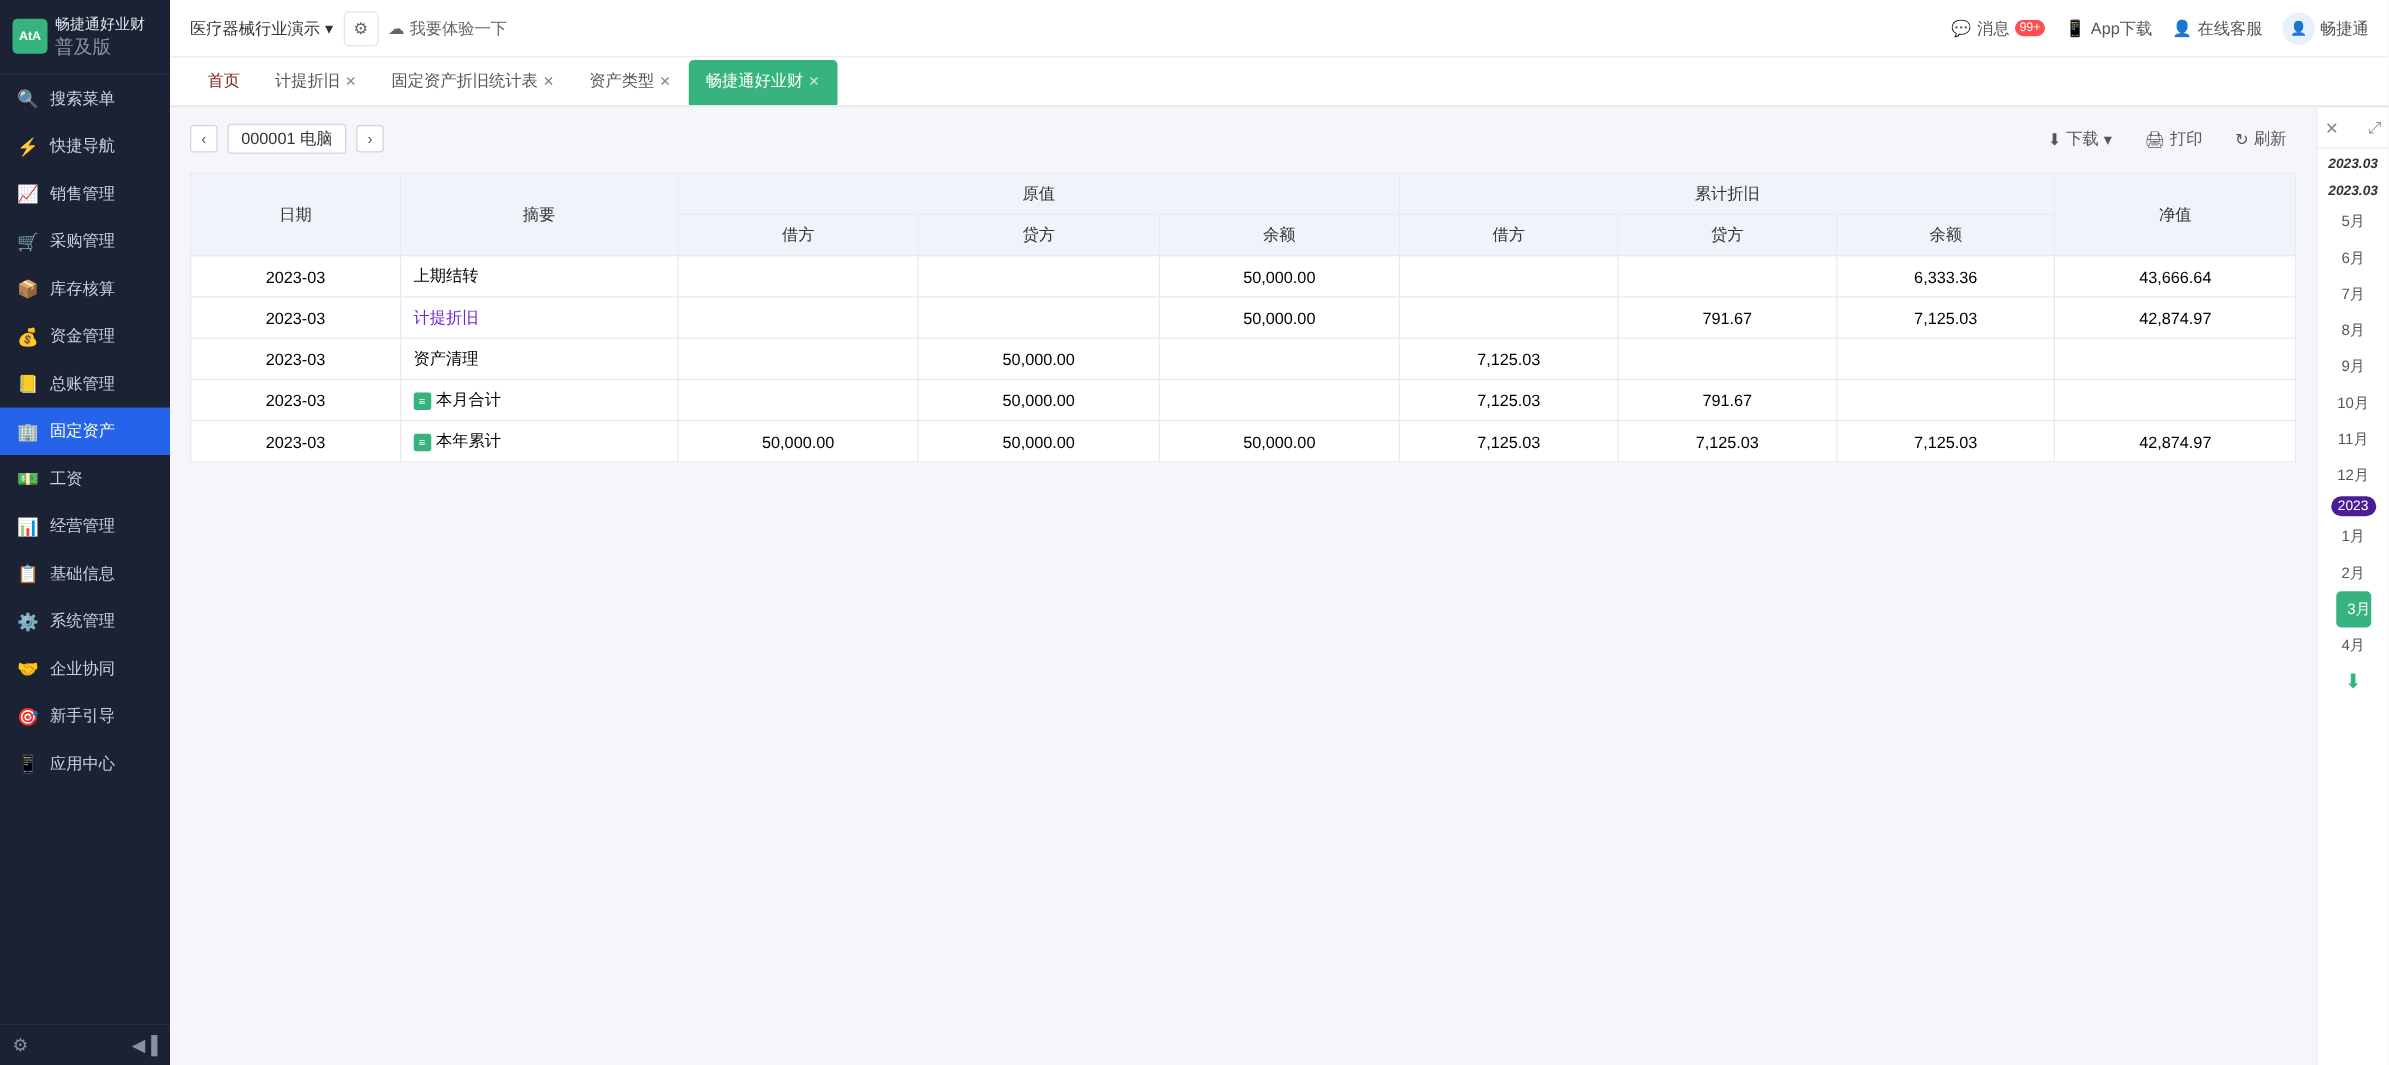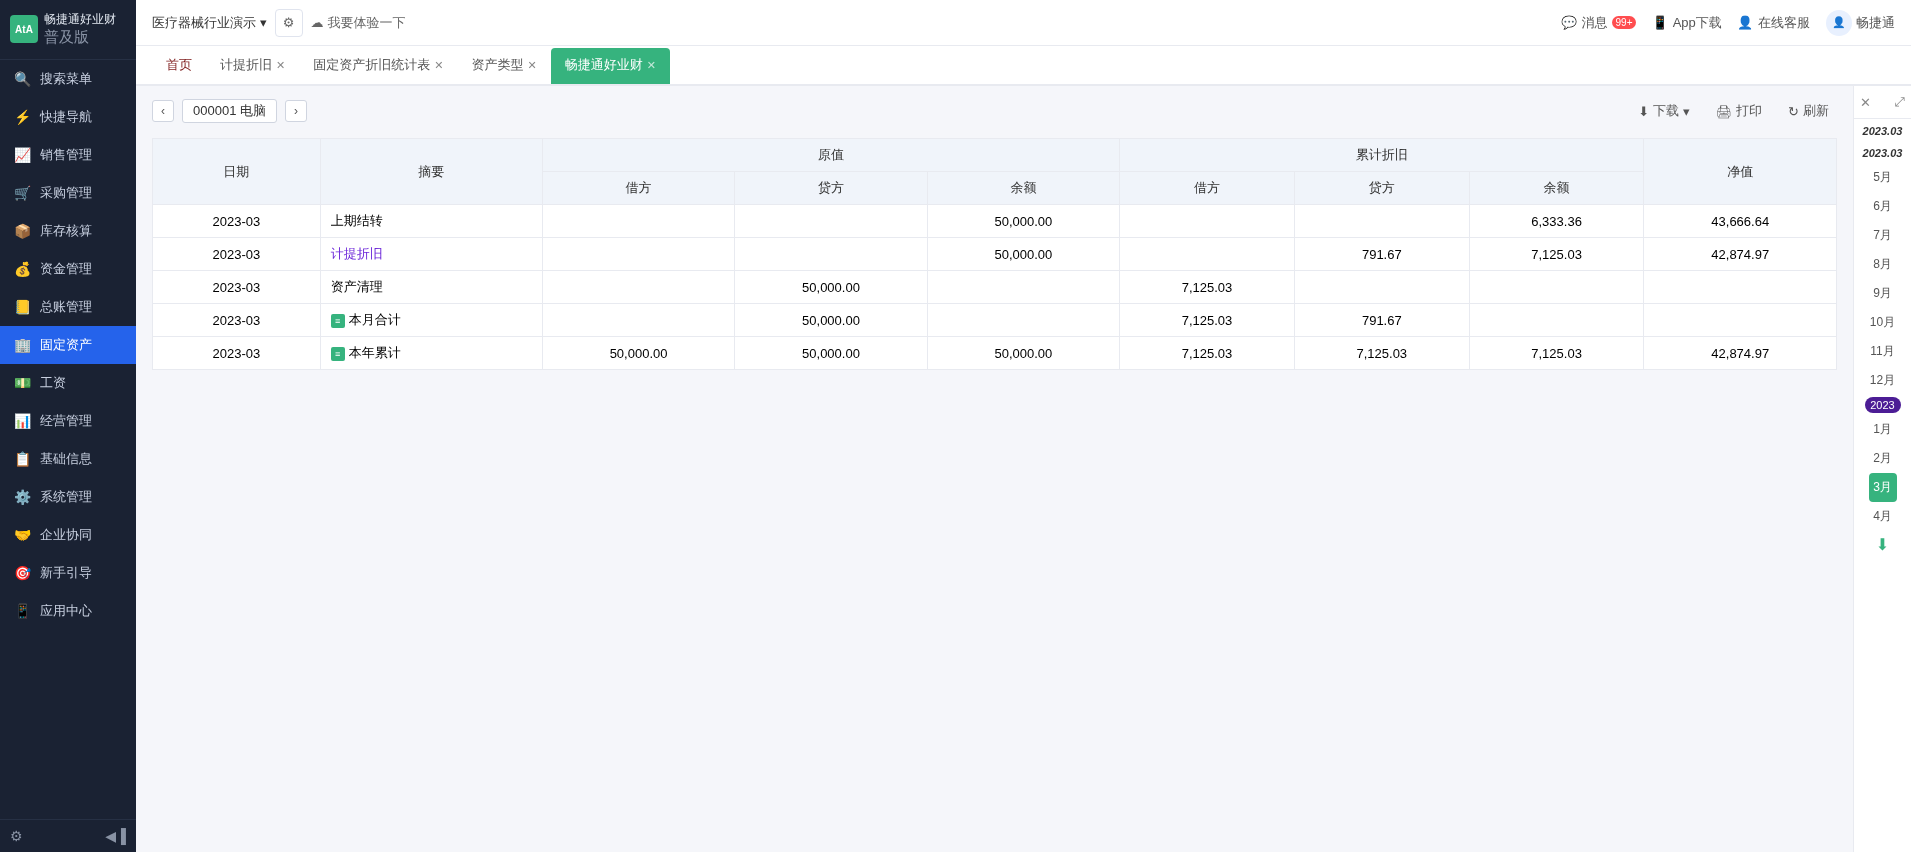--- a/index.html
+++ b/index.html
@@ -144,21 +144,21 @@
       border-bottom: 1px solid #e8eaf0;
     }
     .year-label { font-size: 11px; color: #333; font-weight: 600; padding: 6px 0 4px; text-align: center; width: 100%; font-style: italic; }
     .month-item {
       width: 100%; text-align: center;
       padding: 6px 0;
       font-size: 12px;
       color: #555;
       cursor: pointer;
     }
-    .month-item.active { background: #36b37e; color: white; border-radius: 4px; margin: 0 4px; width: calc(100% - 8px); }
+    .month-item.active { background: #36b37e; color: white; border-radius: 4px; margin: 0 4px; width: calc(100% - 8px); text-align: right; }
     .month-item.year-badge { background: #4c1d95; color: white; border-radius: 10px; width: 36px; margin: 2px auto; font-size: 11px; font-weight: normal; padding: 2px 4px; }
     .down-arrow-icon { color: #36b37e; font-size: 16px; text-align: center; padding: 4px; cursor: pointer; }
   </style>
 </head>
 <body>
 
 <div class="sidebar">
   <div class="sidebar-header">
     <div class="sidebar-logo-icon">AtA</div>
     <div>

